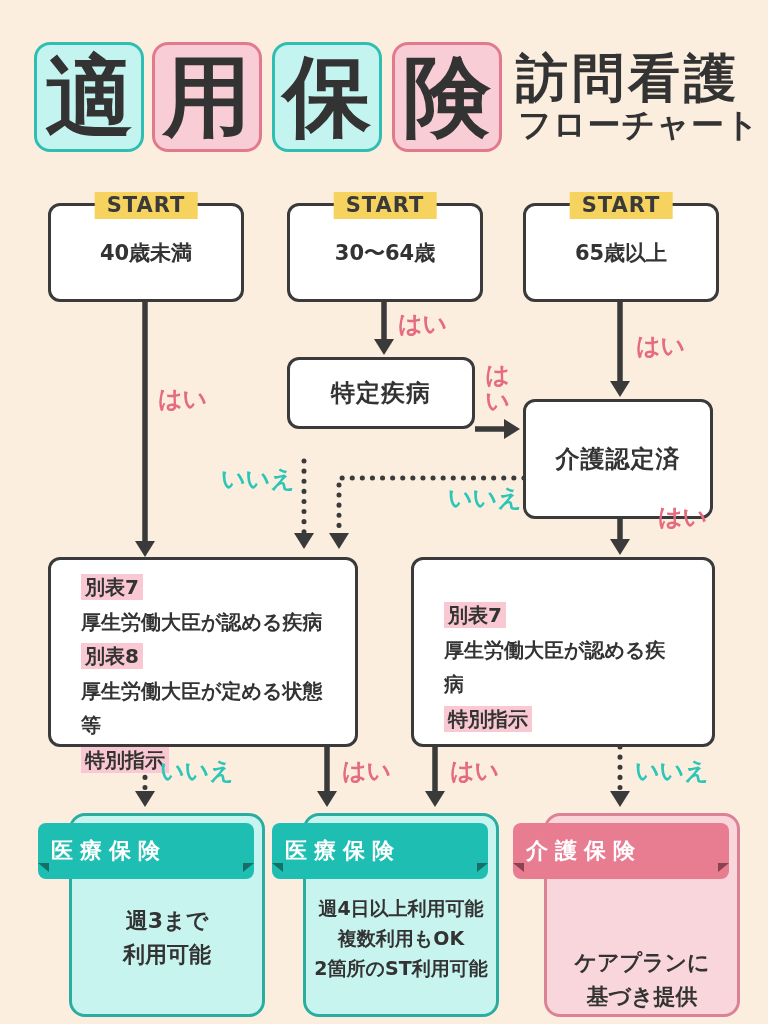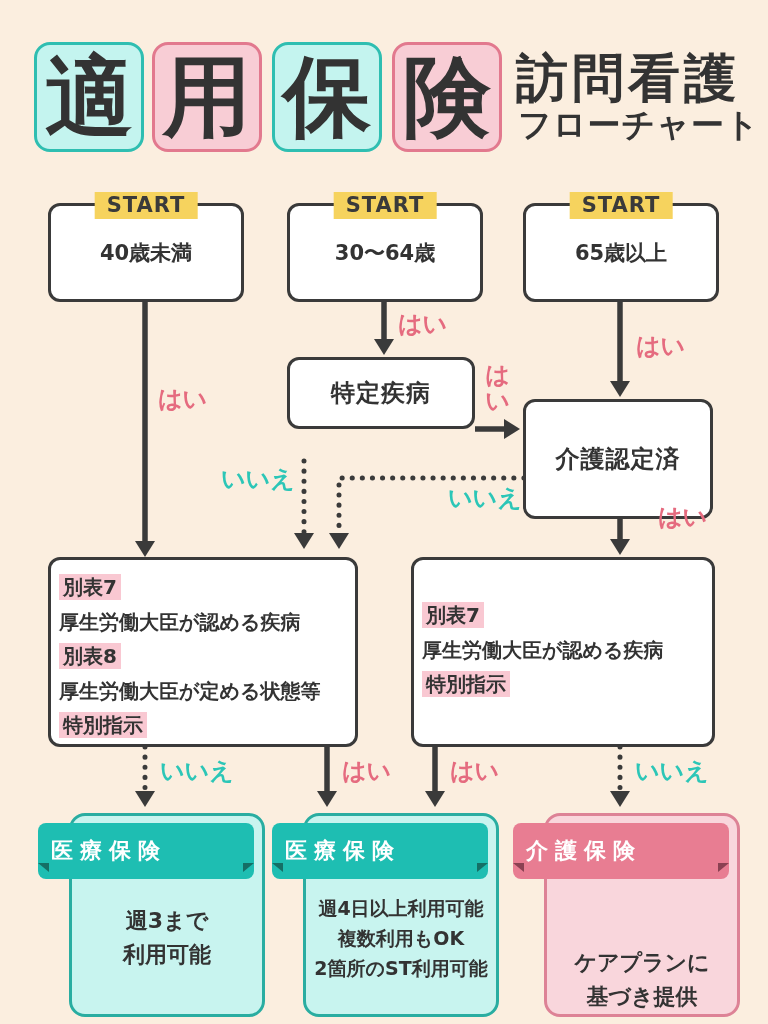--- a/index.html
+++ b/index.html
@@ -43,21 +43,21 @@
     position:absolute;top:-14px;left:50%;transform:translateX(-50%);
     background:#F6D35E;padding:0 12px;height:27px;line-height:27px;
     font-size:21px;font-weight:700;letter-spacing:1px;color:#3A3A3A;white-space:nowrap;
   }
   .decision{font-size:24px;letter-spacing:1px;}
 
   .criteria{
     align-items:flex-start;justify-content:flex-start;text-align:left;
     font-size:20px;line-height:34.5px;
   }
-  .criteria .pad{padding:10px 8px;}
+  .criteria .pad{padding:10px 30px;}
   .hl{background:#F9C8D2;padding:1px 4px;}
 
   
   .edge-label{
     position:absolute;font-size:24px;font-weight:700;line-height:26px;
     white-space:nowrap;z-index:3;
   }
   .yes{color:#E56B7F;}
   .no{color:#2CC6B7;}
   .v-label{width:27px;white-space:normal;word-break:break-all;line-height:26px;text-align:center;}

